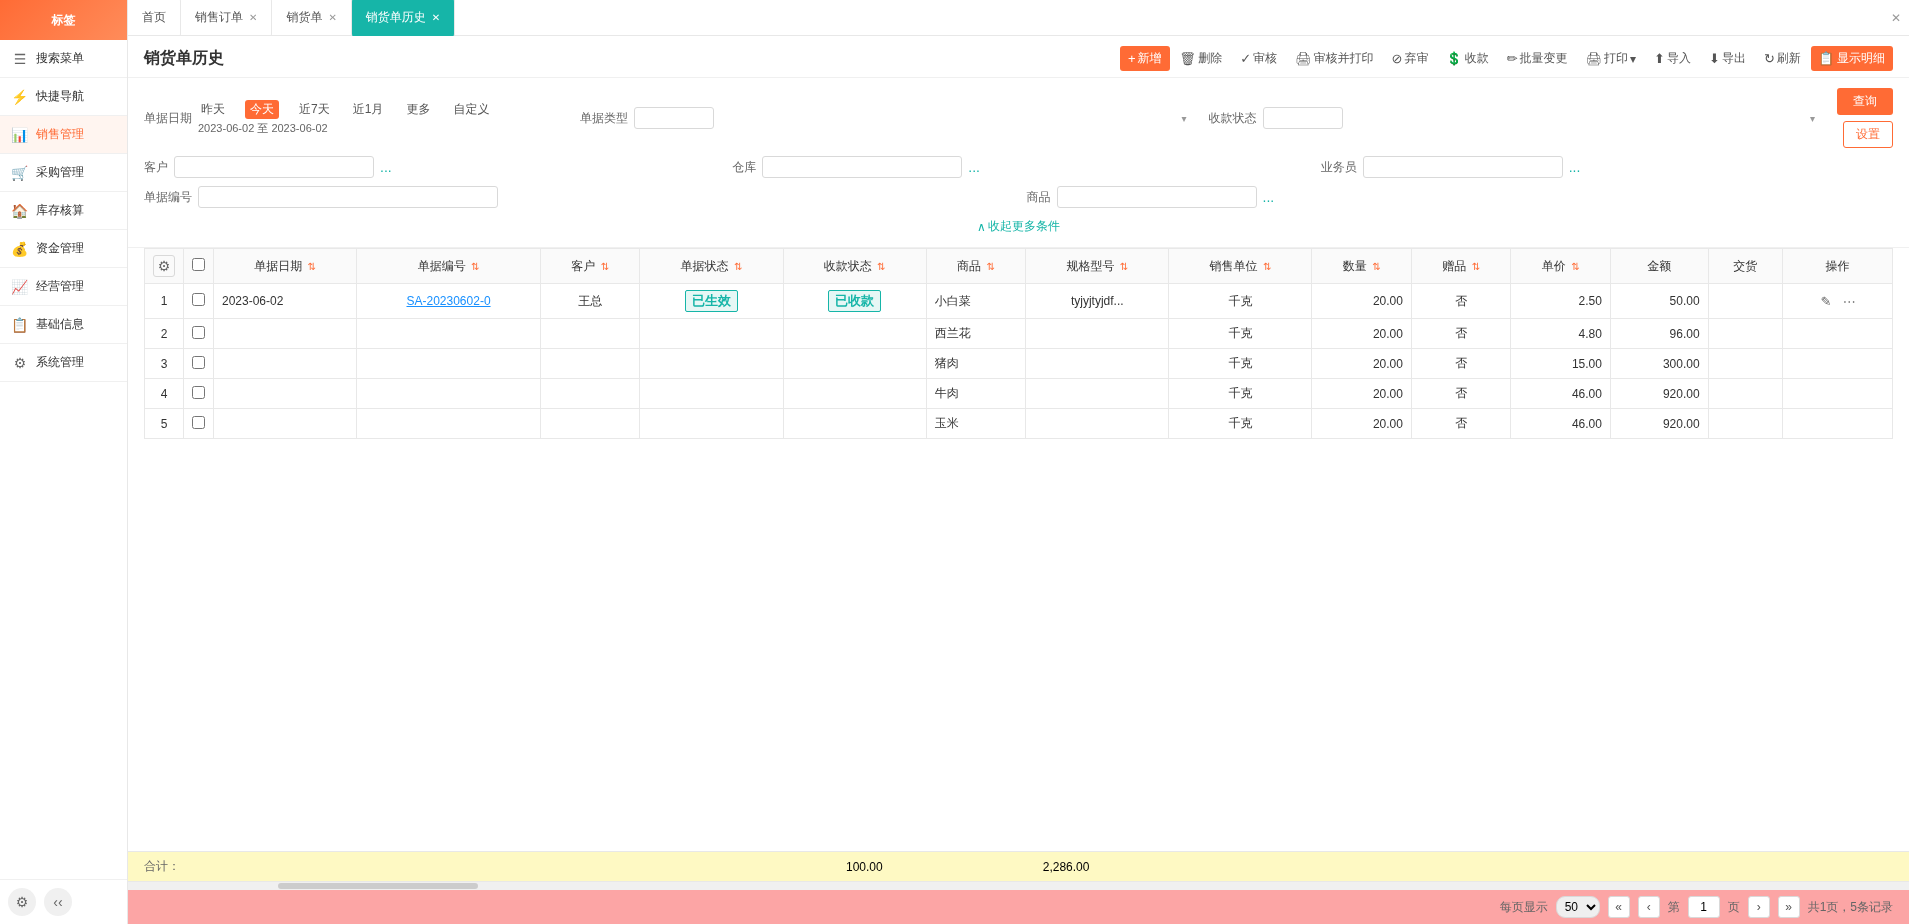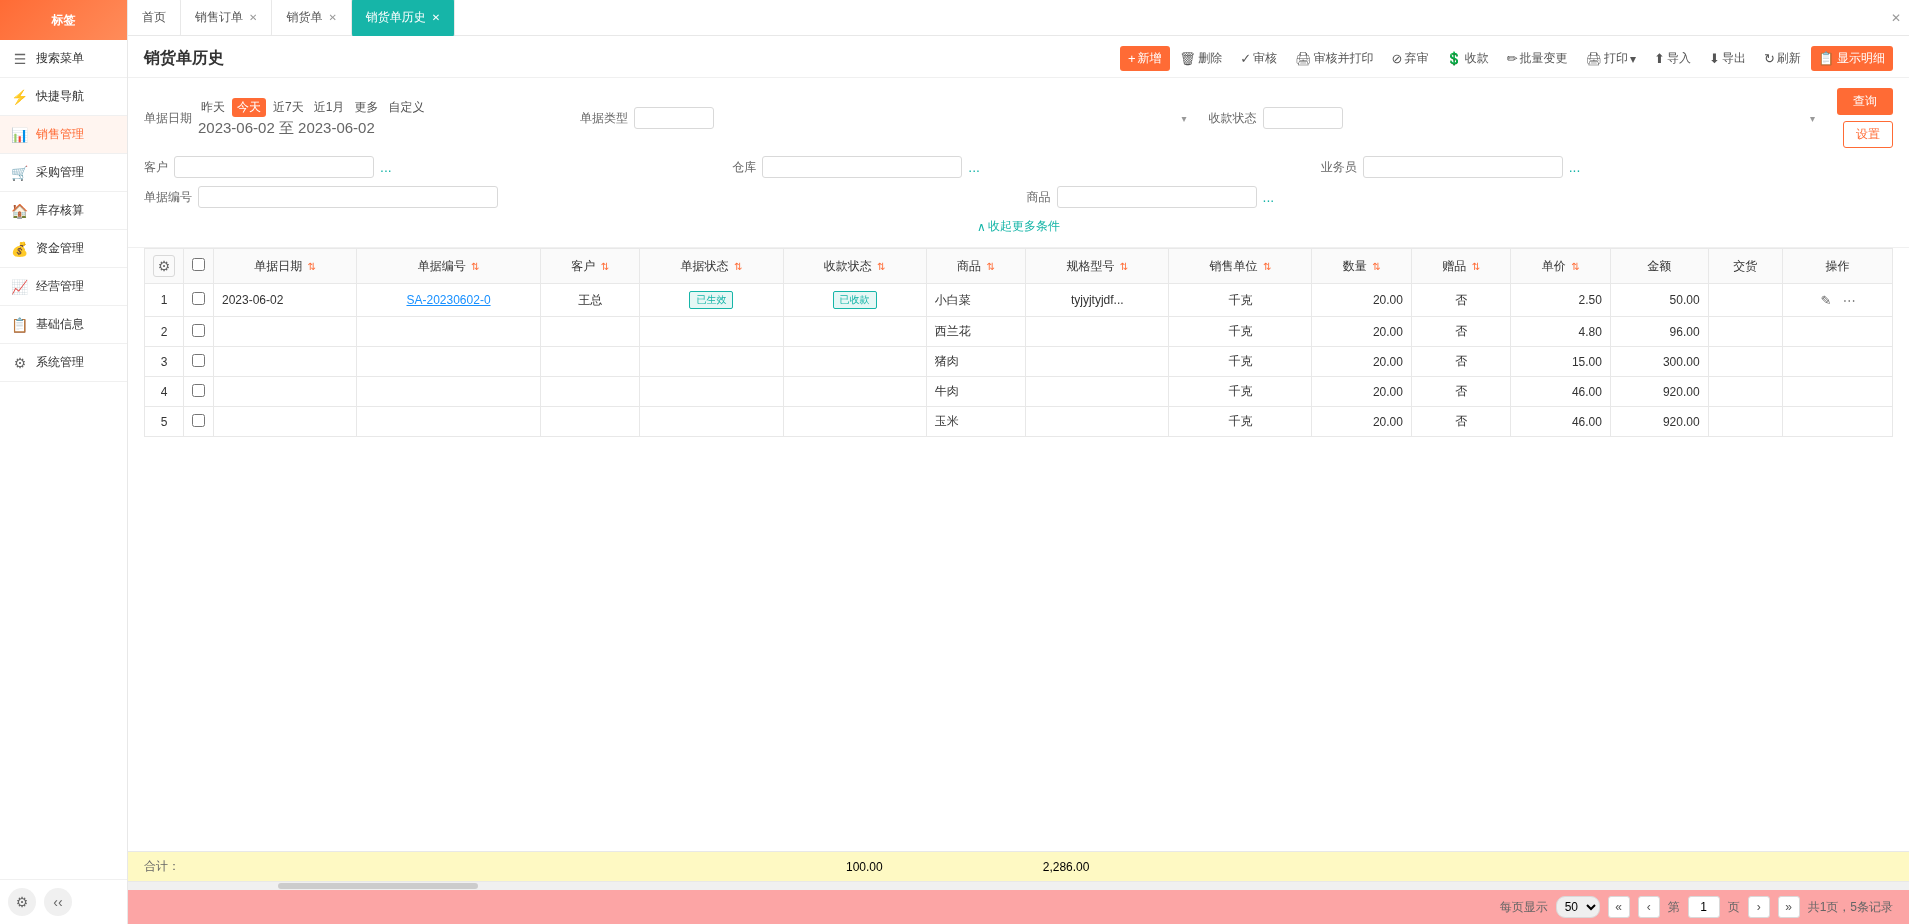--- a/index.html
+++ b/index.html
@@ -181,34 +181,34 @@
       transform: translateY(-50%);
       color: #999;
       pointer-events: none;
       font-size: 10px;
     }
     .filter-dots {
       color: #16b5a8; cursor: pointer; font-size: 14px;
     }
     .date-shortcuts {
       display: flex;
-      gap: 4px;
+      gap: 17px;
       align-items: center;
       font-size: 12px;
     }
     .date-shortcut {
       cursor: pointer; color: #555; padding: 1px 3px;
     }
     .date-shortcut.active {
       background: #ff6b35;
       color: #fff;
       border-radius: 3px;
       padding: 1px 5px;
     }
-    .date-range-text { color: #666; font-size: 15px; }
+    .date-range-text { color: #666; font-size: 11px; }
     .collapse-btn {
       display: flex; align-items: center; gap: 2px;
       color: #16b5a8; cursor: pointer; font-size: 12px;
       justify-content: center;
       padding: 2px 0;
     }
     .query-btn {
       background: #ff6b35; color: #fff; border: none;
       border-radius: 3px; padding: 5px 16px; cursor: pointer;
       font-size: 12px;
@@ -249,21 +249,22 @@
     }
     .data-table thead th.sortable { cursor: pointer; }
     .data-table tbody td { color: #333; }
     .data-table .num-col { text-align: right; }
     .data-table .left-col { text-align: left; }
     .sort-icon { color: #ff6b35; font-size: 10px; margin-left: 2px; }
     .status-badge {
       display: inline-block;
       padding: 1px 6px;
       border-radius: 2px;
-      font-size: 10px;
+      font-size: 13px;
+      font-weight: bold;
     }
     .status-active { background: #e6f7f5; color: #16b5a8; border: 1px solid #16b5a8; }
     .status-paid { background: #e6f7f5; color: #16b5a8; border: 1px solid #16b5a8; }
     .link-text { color: #1890ff; cursor: pointer; text-decoration: underline; }
 
     
     .table-footer {
       border-top: 1px solid #e8e8e8;
       padding: 6px 16px;
       display: flex;

